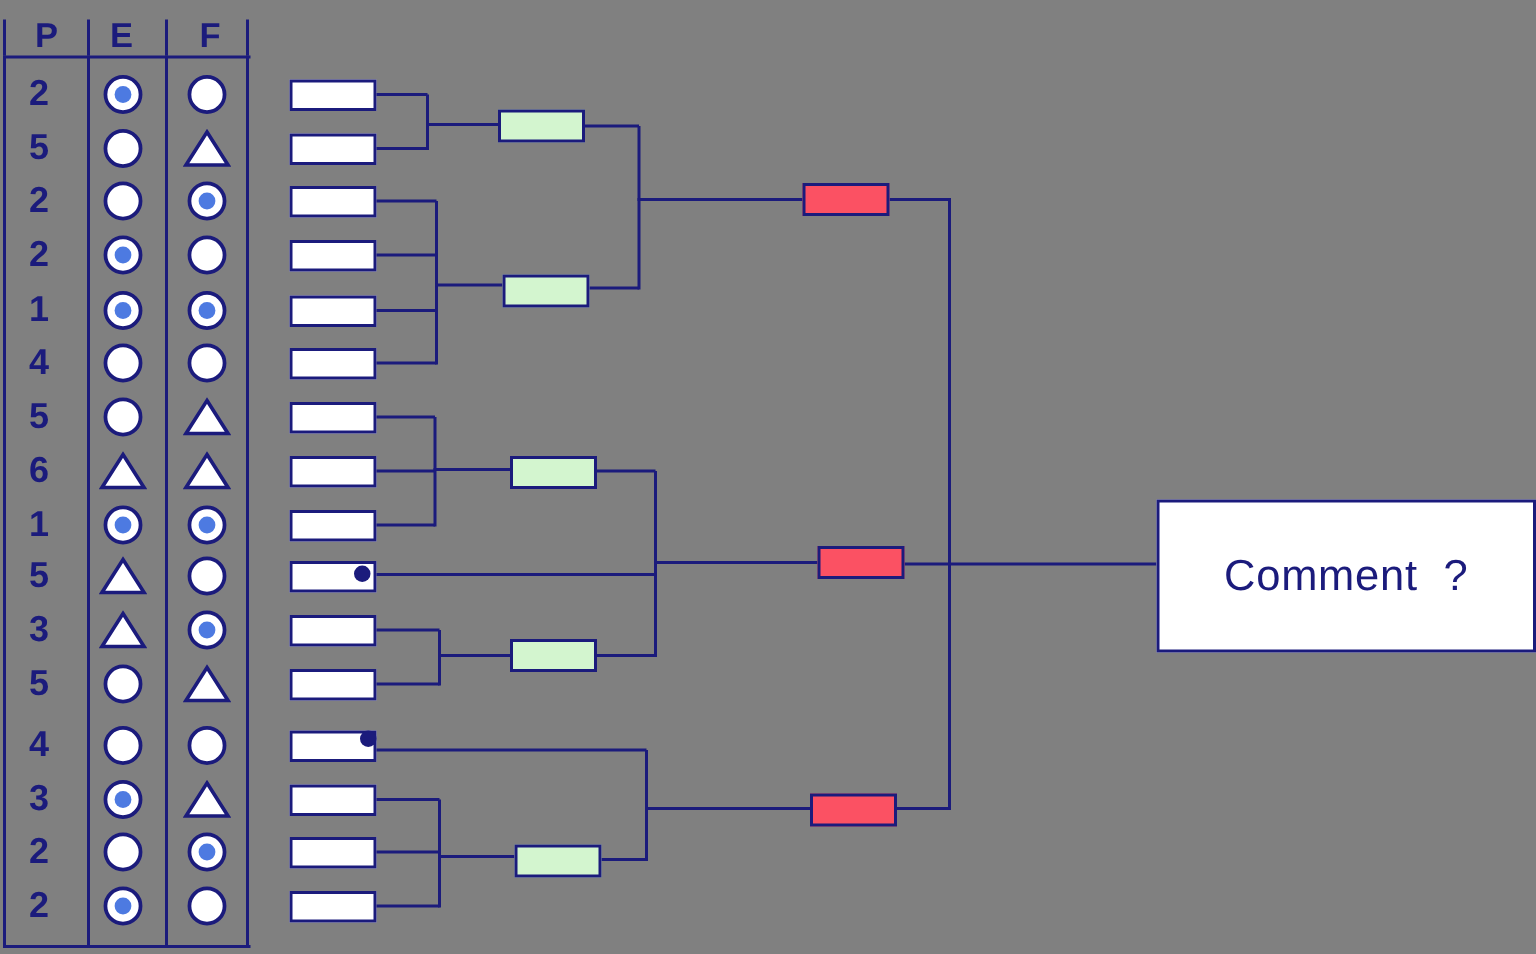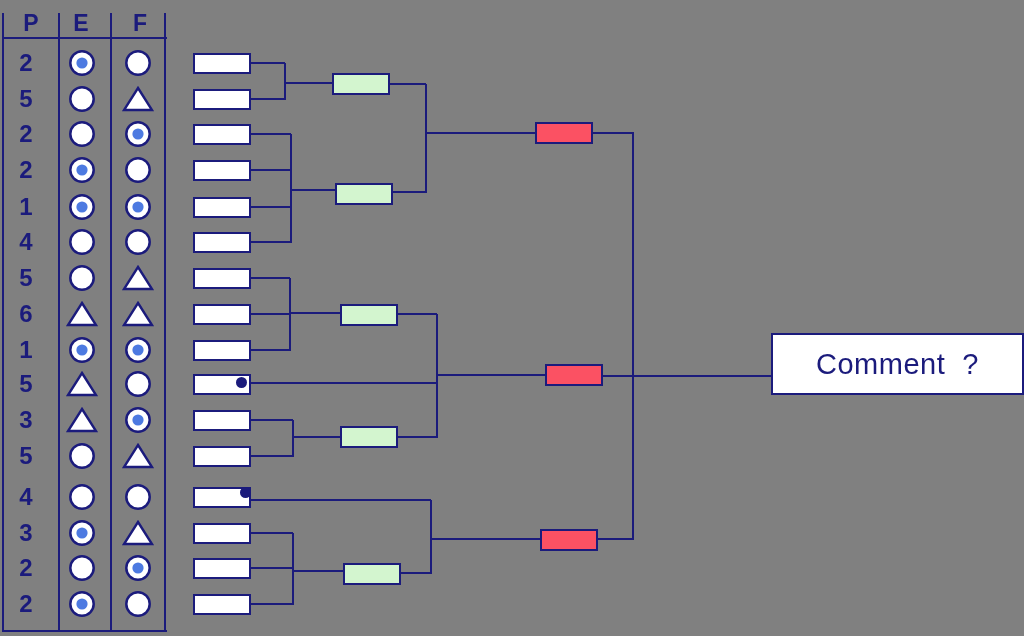--- a/index.html
+++ b/index.html
@@ -18,21 +18,21 @@
     position:absolute;color:var(--navy,#1b1b7c);font-weight:bold;
     font-size:24px;line-height:28px;width:40px;height:28px;text-align:center;
   }
   .hdr{
     position:absolute;color:var(--navy,#1b1b7c);font-weight:bold;
     font-size:23px;line-height:24px;width:40px;text-align:center;
   }
   .sym{position:absolute;}
   .mdot{position:absolute;width:11px;height:11px;border-radius:50%;background:var(--navy,#1b1b7c);}
   #comment-box{
-    position:absolute;left:771px;top:333px;width:253px;height:62px;
+    position:absolute;left:771px;top:333px;width:253px;height:102px;
     background:var(--boxfill,#fff);border:2px solid var(--navy,#1b1b7c);box-sizing:border-box;
     display:flex;align-items:center;justify-content:center;
   }
   #comment-label{
     color:var(--navy,#1b1b7c);font-size:29px;white-space:pre;letter-spacing:0.5px;
   }
 </style>
 </head>
 <body>
 

